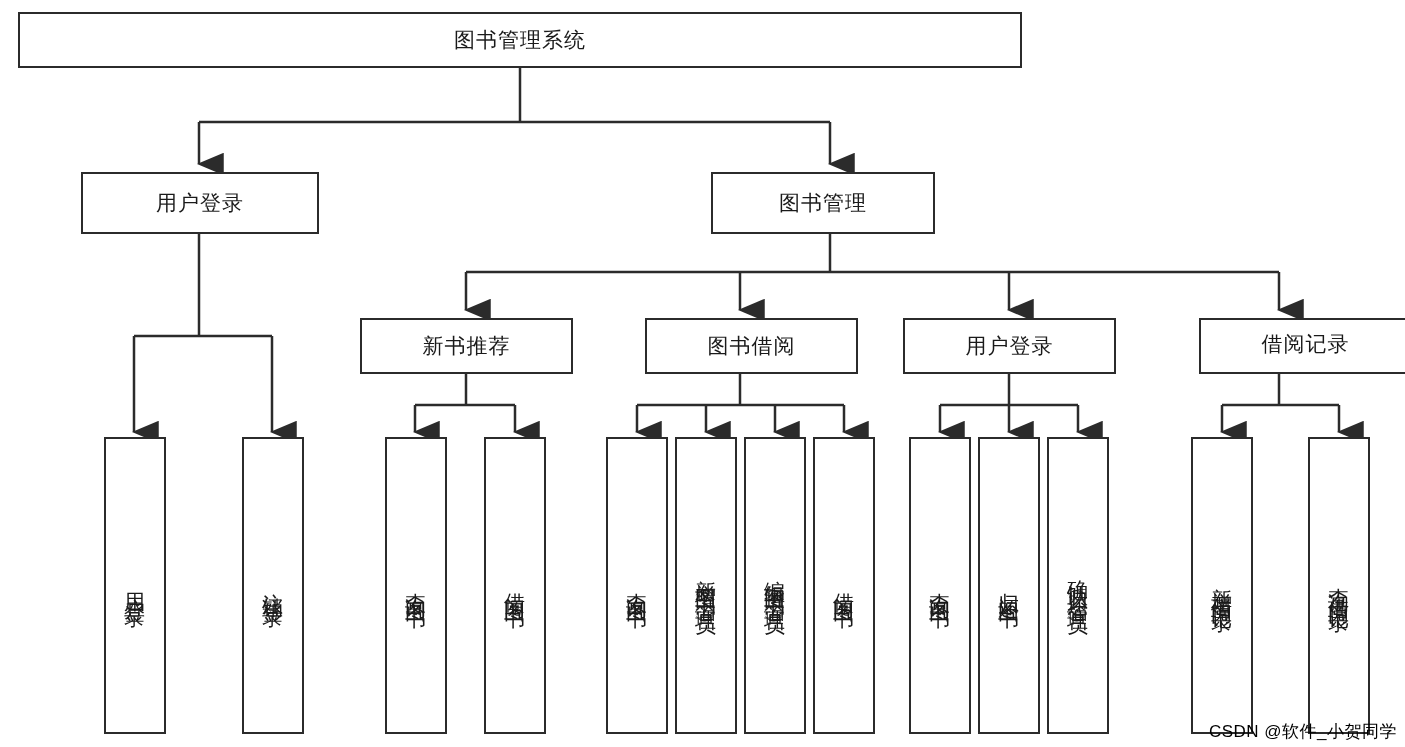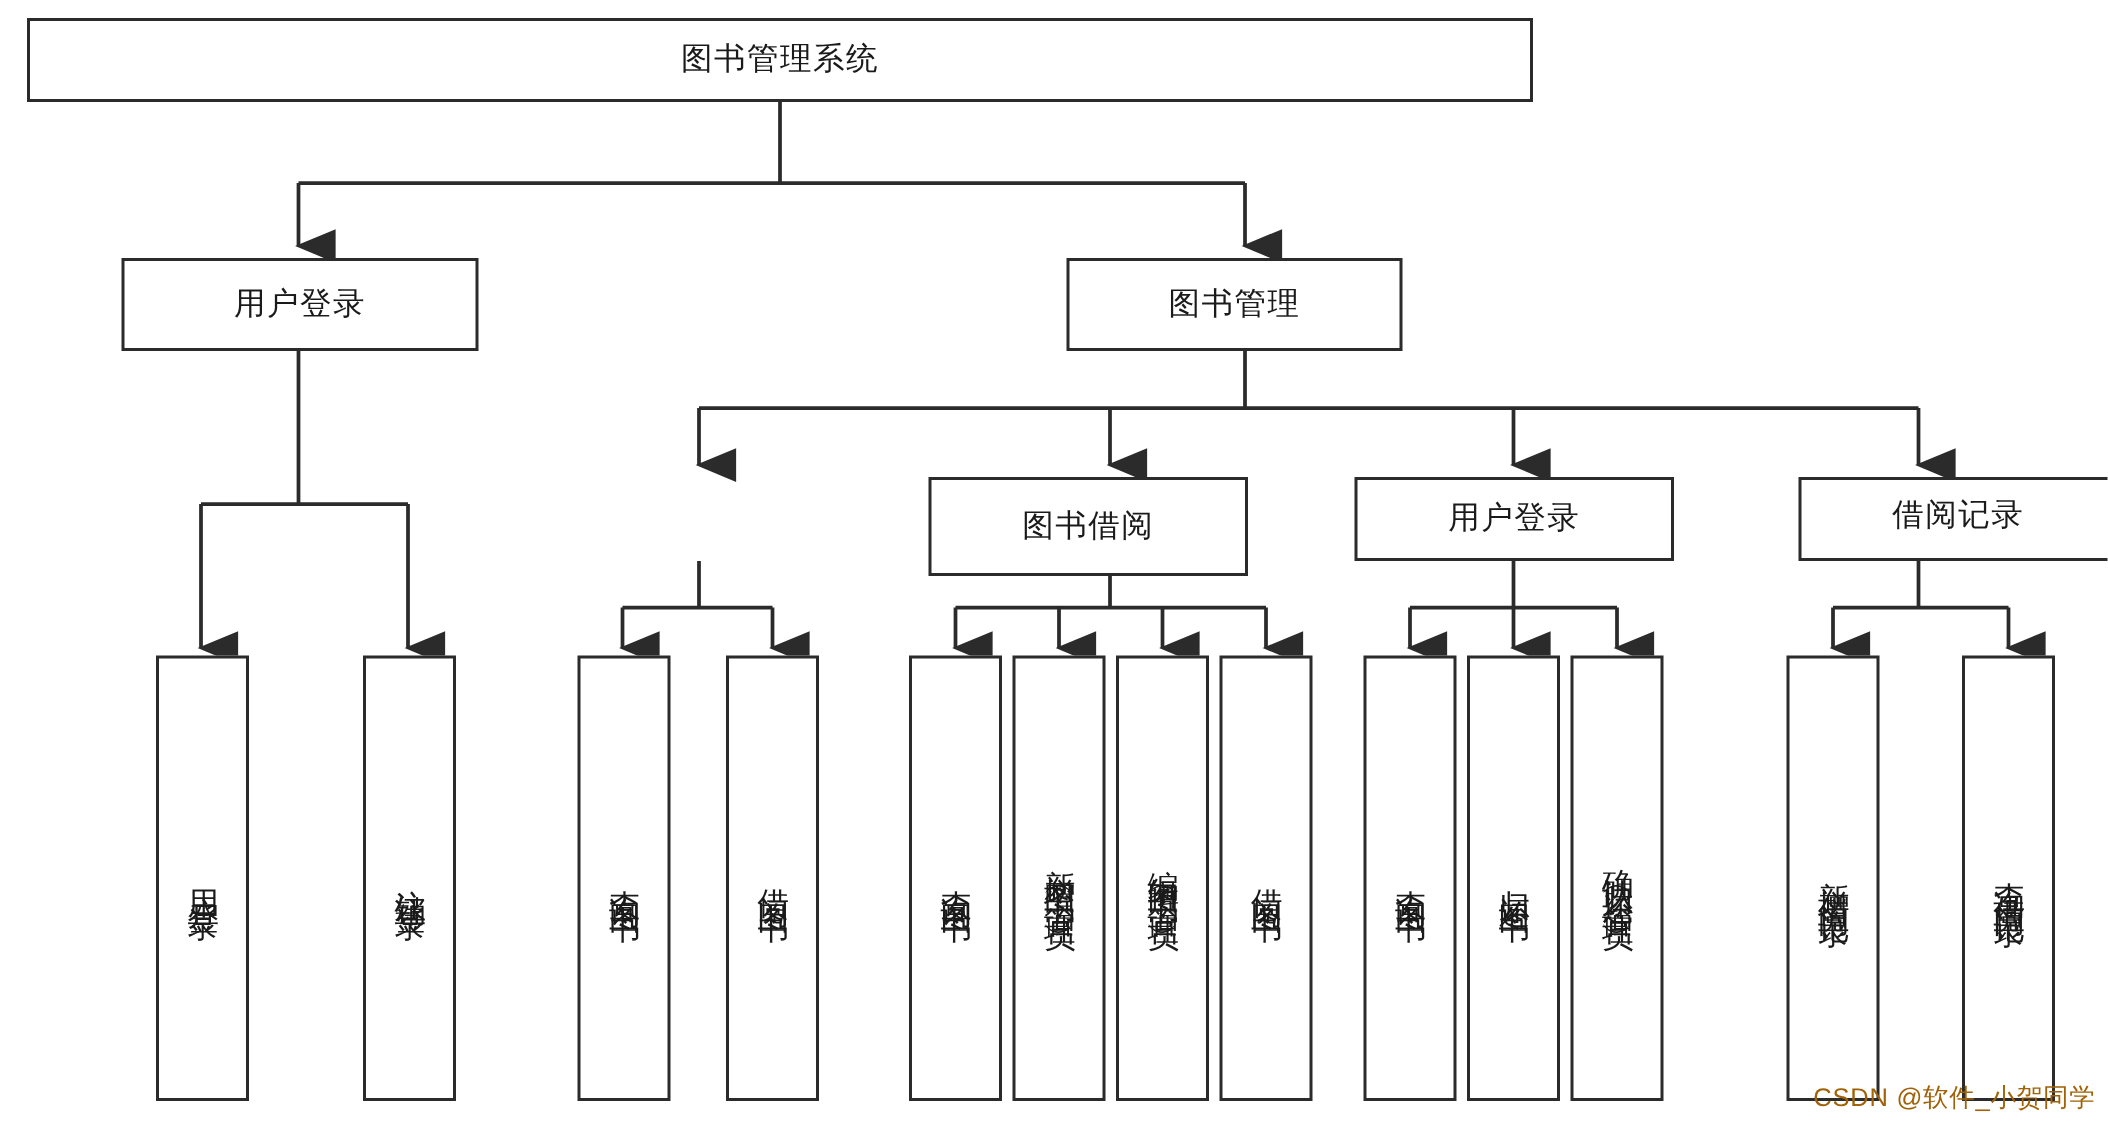--- a/index.html
+++ b/index.html
@@ -55,21 +55,21 @@
     top: 0;
     width: 1405px;
     height: 747px;
     pointer-events: none;
   }
   .watermark {
     position: absolute;
     right: 8px;
     bottom: 4px;
     font-size: 17px;
-    color: #a16207;
+    color: #000000;
     letter-spacing: 0.5px;
     white-space: nowrap;
   }
 </style>
 </head>
 <body>
 
 <div id="diagram-root">
 
   <svg id="edges" viewBox="0 0 1405 747" xmlns="http://www.w3.org/2000/svg">
@@ -129,21 +129,24 @@
     <span>图书管理系统</span>
   </div>
 
   <div class="node horiz" style="left:81px; top:172px; width:238px; height:62px;">
     <span>用户登录</span>
   </div>
   <div class="node horiz" style="left:711px; top:172px; width:224px; height:62px;">
     <span>图书管理</span>
   </div>
 
-  <div class="node horiz" style="left:619px; top:318px; width:213px; height:66px;">
+  <div class="node horiz" style="left:360px; top:318px; width:213px; height:56px;">
+    <span>新书推荐</span>
+  </div>
+  <div class="node horiz" style="left:645px; top:318px; width:213px; height:56px;">
     <span>图书借阅</span>
   </div>
   <div class="node horiz" style="left:903px; top:318px; width:213px; height:56px;">
     <span>用户登录</span>
   </div>
   <div class="node horiz" style="left:1199px; top:318px; width:213px; height:56px;font-family:Liberation Mono, monospace;">
     <span>借阅记录</span>
   </div>
 
   <div class="node vert" style="left:104px; top:437px; width:62px; height:297px;">

